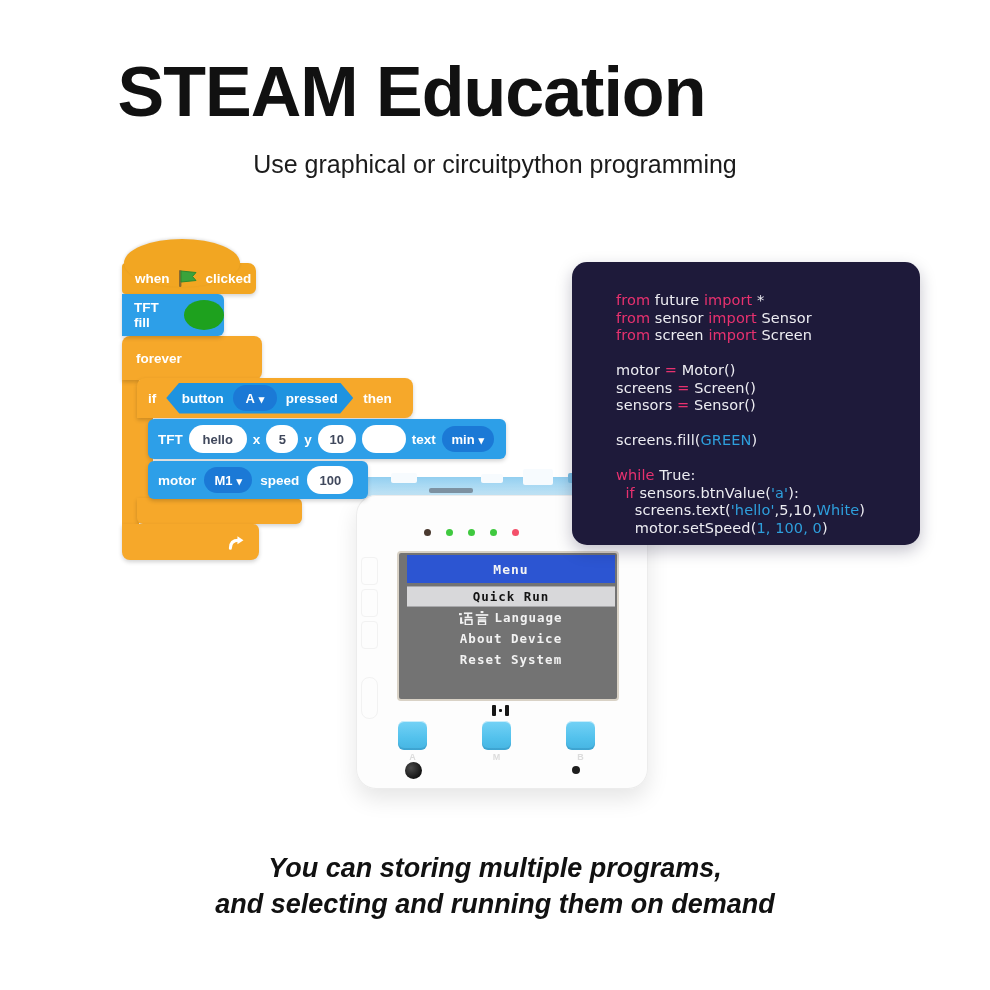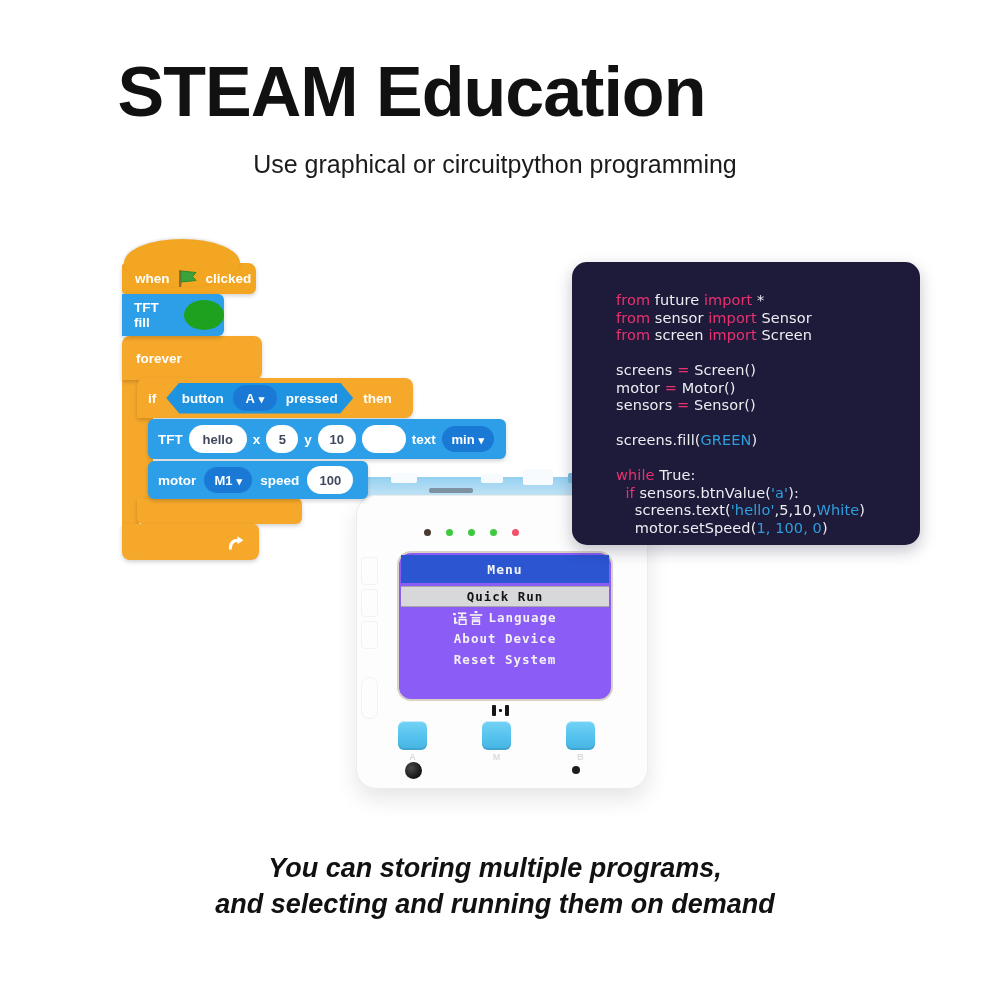--- a/index.html
+++ b/index.html
@@ -48,23 +48,23 @@
   #pcb-strip{position:absolute;left:363px;top:477px;width:278px;height:28px;border-radius:4px;
              background:linear-gradient(180deg,#93CFF0 0%,#BCE2F6 55%,#D9EEFA 100%);}
   .pcb-notch{position:absolute;background:#F7FBFE;border-radius:2px;}
   .pcb-slot{position:absolute;left:66px;top:11px;width:44px;height:5px;background:#7E93A3;border-radius:2px;}
   .pcb-tab-blue{position:absolute;left:205px;top:-4px;width:18px;height:10px;background:#79BDE2;border-radius:2px;}
   #device{position:absolute;left:356px;top:495px;width:292px;height:294px;background:#FDFDFD;
           border-radius:20px;box-shadow:0 0 0 1px #ECECEC inset,0 10px 22px rgba(0,0,0,.10);}
   .emboss{position:absolute;border:1px solid #F2F2F2;border-radius:4px;}
   .led{position:absolute;top:0;width:7px;height:7px;border-radius:50%;}
   #led-row{position:absolute;left:68px;top:34px;width:100px;height:8px;}
-  #screen{position:absolute;left:41px;top:56px;width:212px;height:146px;background:#8b5cf6;
-          border:2px solid #D9D2C6;border-radius:14px;box-sizing:content-box;
-          font-family:"DejaVu Sans Mono","Liberation Mono",monospace;font-weight:700;}
+  #screen{position:absolute;left:41px;top:56px;width:212px;height:146px;background:#737373;
+          border:2px solid #D9D2C6;border-radius:4px;box-sizing:content-box;
+          font-family:"DejaVu Sans Mono","Liberation Mono",monospace;font-weight:700;padding-left:6px;}
   .scr-header{margin:2px 2px 0 2px;height:28px;background:#2C55D2;color:#F4F4F4;
               display:flex;align-items:center;justify-content:center;font-size:13px;letter-spacing:1px;}
   .scr-selected{margin:3px 2px 0 2px;height:21px;background:#D8D8DA;color:#141414;
                 border-top:1px solid #a8a8ab;border-bottom:1px solid #a8a8ab;box-sizing:border-box;
                 display:flex;align-items:center;justify-content:center;font-size:12.5px;letter-spacing:1px;}
   .scr-item{height:21px;color:#F2F2F2;display:flex;align-items:center;justify-content:center;
             gap:5px;font-size:12.5px;letter-spacing:1px;}
   .scr-item:first-of-type{margin-top:3px;}
   .cjk-icon{display:inline-flex;gap:2px;align-items:center;}
   #connector-icon{position:absolute;left:136px;top:210px;display:flex;align-items:center;gap:3px;}
@@ -157,22 +157,22 @@
     <div class="hole-big"></div>
     <div class="hole-small"></div>
   </div>
 
   <div id="code-panel">
     <div id="code-lines">
         <div class="code-line"><span class="tok-k">from </span><span class="tok-w">future </span><span class="tok-k">import </span><span class="tok-w">*</span></div>
         <div class="code-line"><span class="tok-k">from </span><span class="tok-w">sensor </span><span class="tok-k">import </span><span class="tok-w">Sensor</span></div>
         <div class="code-line"><span class="tok-k">from </span><span class="tok-w">screen </span><span class="tok-k">import </span><span class="tok-w">Screen</span></div>
         <div class="code-line">&nbsp;</div>
+        <div class="code-line"><span class="tok-w">motor </span><span class="tok-k">= </span><span class="tok-w">Motor()</span></div>
         <div class="code-line"><span class="tok-w">screens </span><span class="tok-k">= </span><span class="tok-w">Screen()</span></div>
-        <div class="code-line"><span class="tok-w">motor </span><span class="tok-k">= </span><span class="tok-w">Motor()</span></div>
         <div class="code-line"><span class="tok-w">sensors </span><span class="tok-k">= </span><span class="tok-w">Sensor()</span></div>
         <div class="code-line">&nbsp;</div>
         <div class="code-line"><span class="tok-w">screens.fill(</span><span class="tok-b">GREEN</span><span class="tok-w">)</span></div>
         <div class="code-line">&nbsp;</div>
         <div class="code-line"><span class="tok-k">while </span><span class="tok-w">True:</span></div>
         <div class="code-line"><span class="tok-w">  </span><span class="tok-k">if </span><span class="tok-w">sensors.btnValue(</span><span class="tok-b">'a'</span><span class="tok-w">):</span></div>
         <div class="code-line"><span class="tok-w">    screens.text(</span><span class="tok-b">'hello'</span><span class="tok-w">,5,10,</span><span class="tok-b">White</span><span class="tok-w">)</span></div>
         <div class="code-line"><span class="tok-w">    motor.setSpeed(</span><span class="tok-b">1, 100, 0</span><span class="tok-w">)</span></div>
       </div>
   </div>

